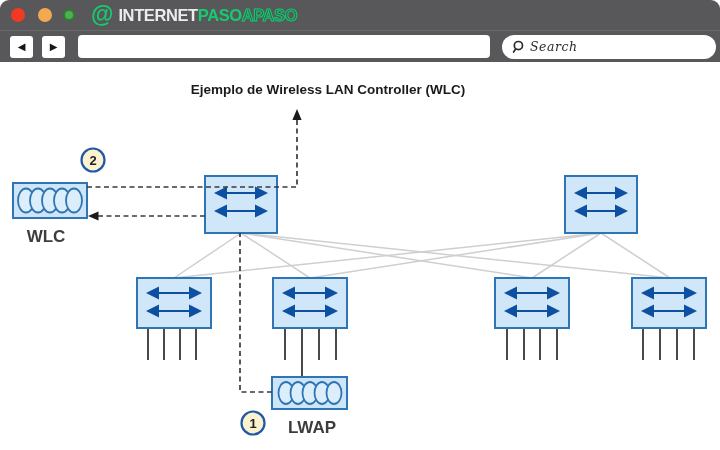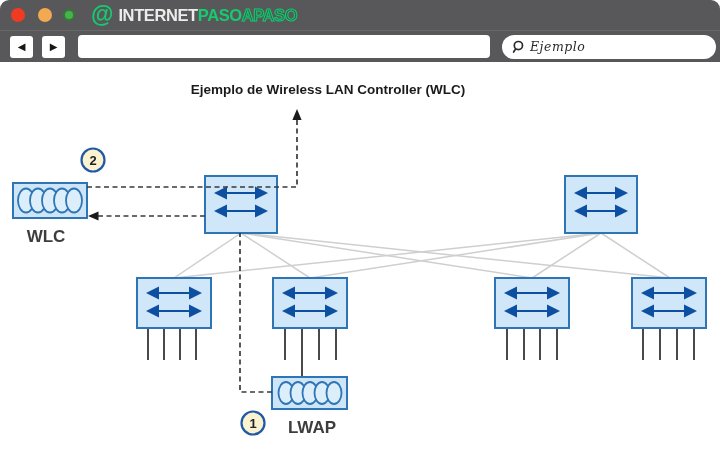--- a/index.html
+++ b/index.html
@@ -54,21 +54,21 @@
 
   <div class="toolbar">
     <button class="navbtn">◀</button>
     <button class="navbtn">▶</button>
     <input class="address" type="text" value="" style="">
     <div class="searchbox">
       <svg class="mag" width="14" height="14" viewBox="0 0 14 14">
         <circle cx="6.4" cy="5.6" r="4.1" fill="none" stroke="#2b2b2b" stroke-width="1.7"></circle>
         <line x1="3.6" y1="9.1" x2="1.6" y2="12" stroke="#2b2b2b" stroke-width="1.7" stroke-linecap="round"></line>
       </svg>
-      <span class="slabel">Ejemplo</span>
+      <span class="slabel">Search</span>
     </div>
   </div>
 
   <div class="content">
     <svg width="720" height="388" viewBox="0 0 720 388">
       <defs>
         <marker id="ah" viewBox="0 0 10 10" refX="8.5" refY="5" markerWidth="6" markerHeight="6" orient="auto-start-reverse">
           <path d="M0,0 L10,5 L0,10 Z" fill="#0d4fa0"></path>
         </marker>
       </defs>

